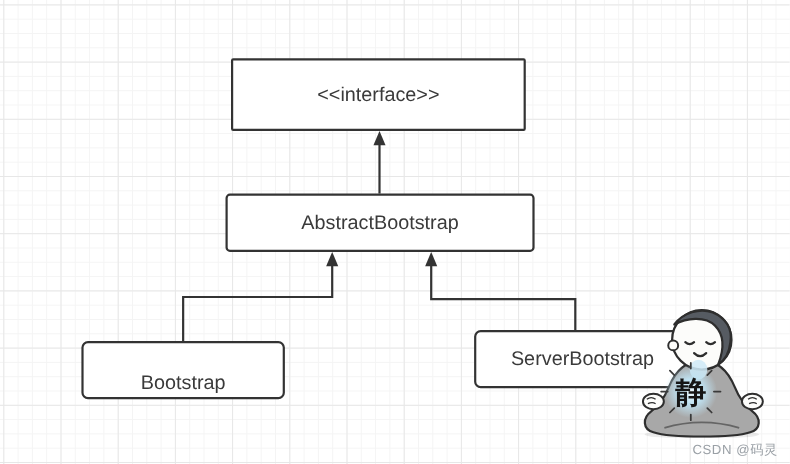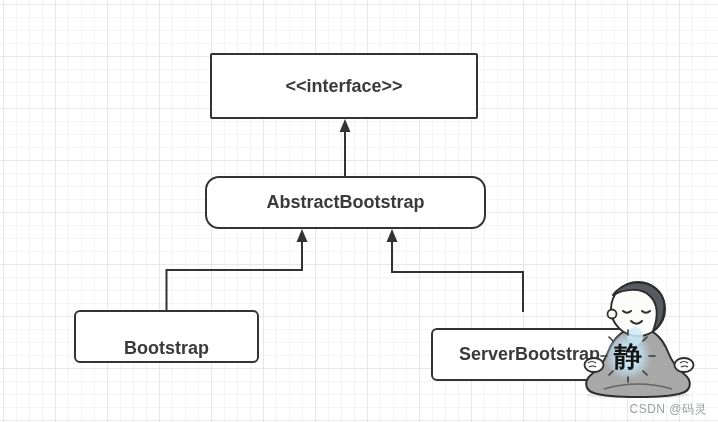--- a/index.html
+++ b/index.html
@@ -32,26 +32,25 @@
     background: #ffffff;
     border: 2px solid #333333;
     color: #3a3a3a;
     font-size: 18px;
     display: flex;
     flex-direction: column;
     align-items: center;
     justify-content: center;
     line-height: 25px;
     white-space: nowrap;
-    font-weight: bold;
   }
   .node-interface { left: 210px; top: 53px;  width: 268px; height: 66px; border-radius: 2px; }
-  .node-abstract  { left: 205px; top: 176px; width: 281px; height: 53px; border-radius: 14px; }
+  .node-abstract  { left: 205px; top: 176px; width: 281px; height: 53px; border-radius: 4px; }
   .node-bootstrap { left: 74px;  top: 310px; width: 185px; height: 53px; border-radius: 6px; justify-content: flex-end; }
-  .node-server    { left: 431px; top: 328px; width: 197px; height: 53px; border-radius: 6px; }
+  .node-server    { left: 431px; top: 300px; width: 197px; height: 53px; border-radius: 6px; }
 
   .mascot {
     position: absolute;
     left: 578px; top: 276px;
     width: 130px; height: 122px;
   }
 
   .watermark {
     position: absolute;
     right: 11px; top: 401px;

